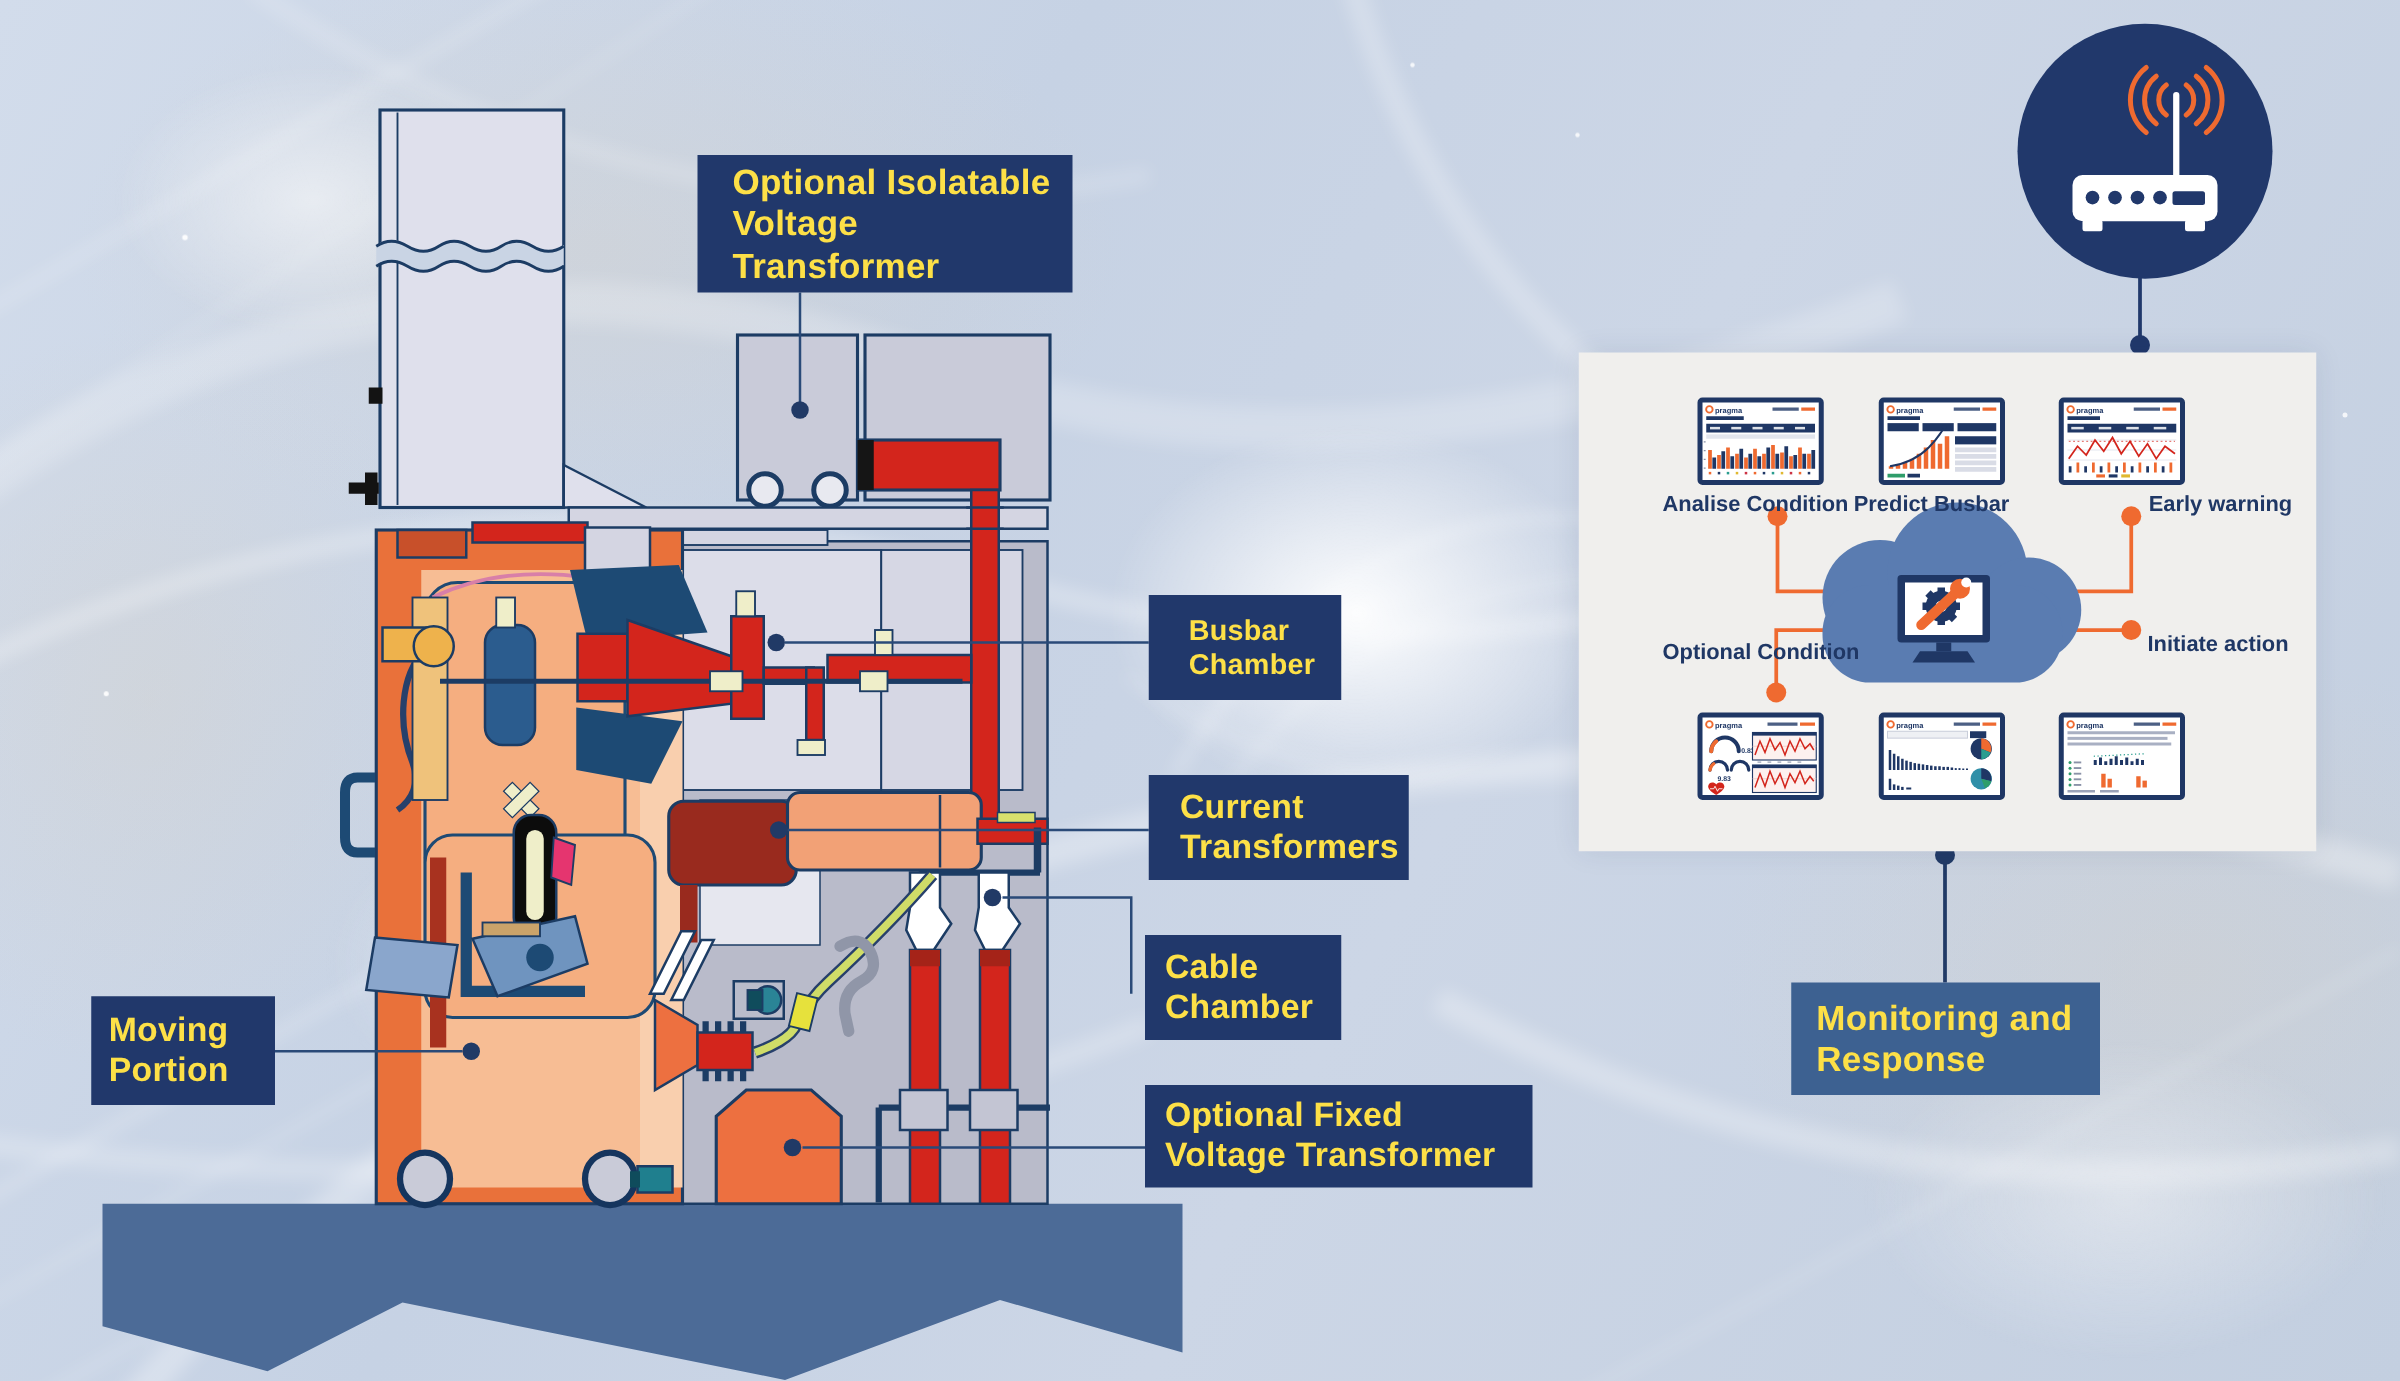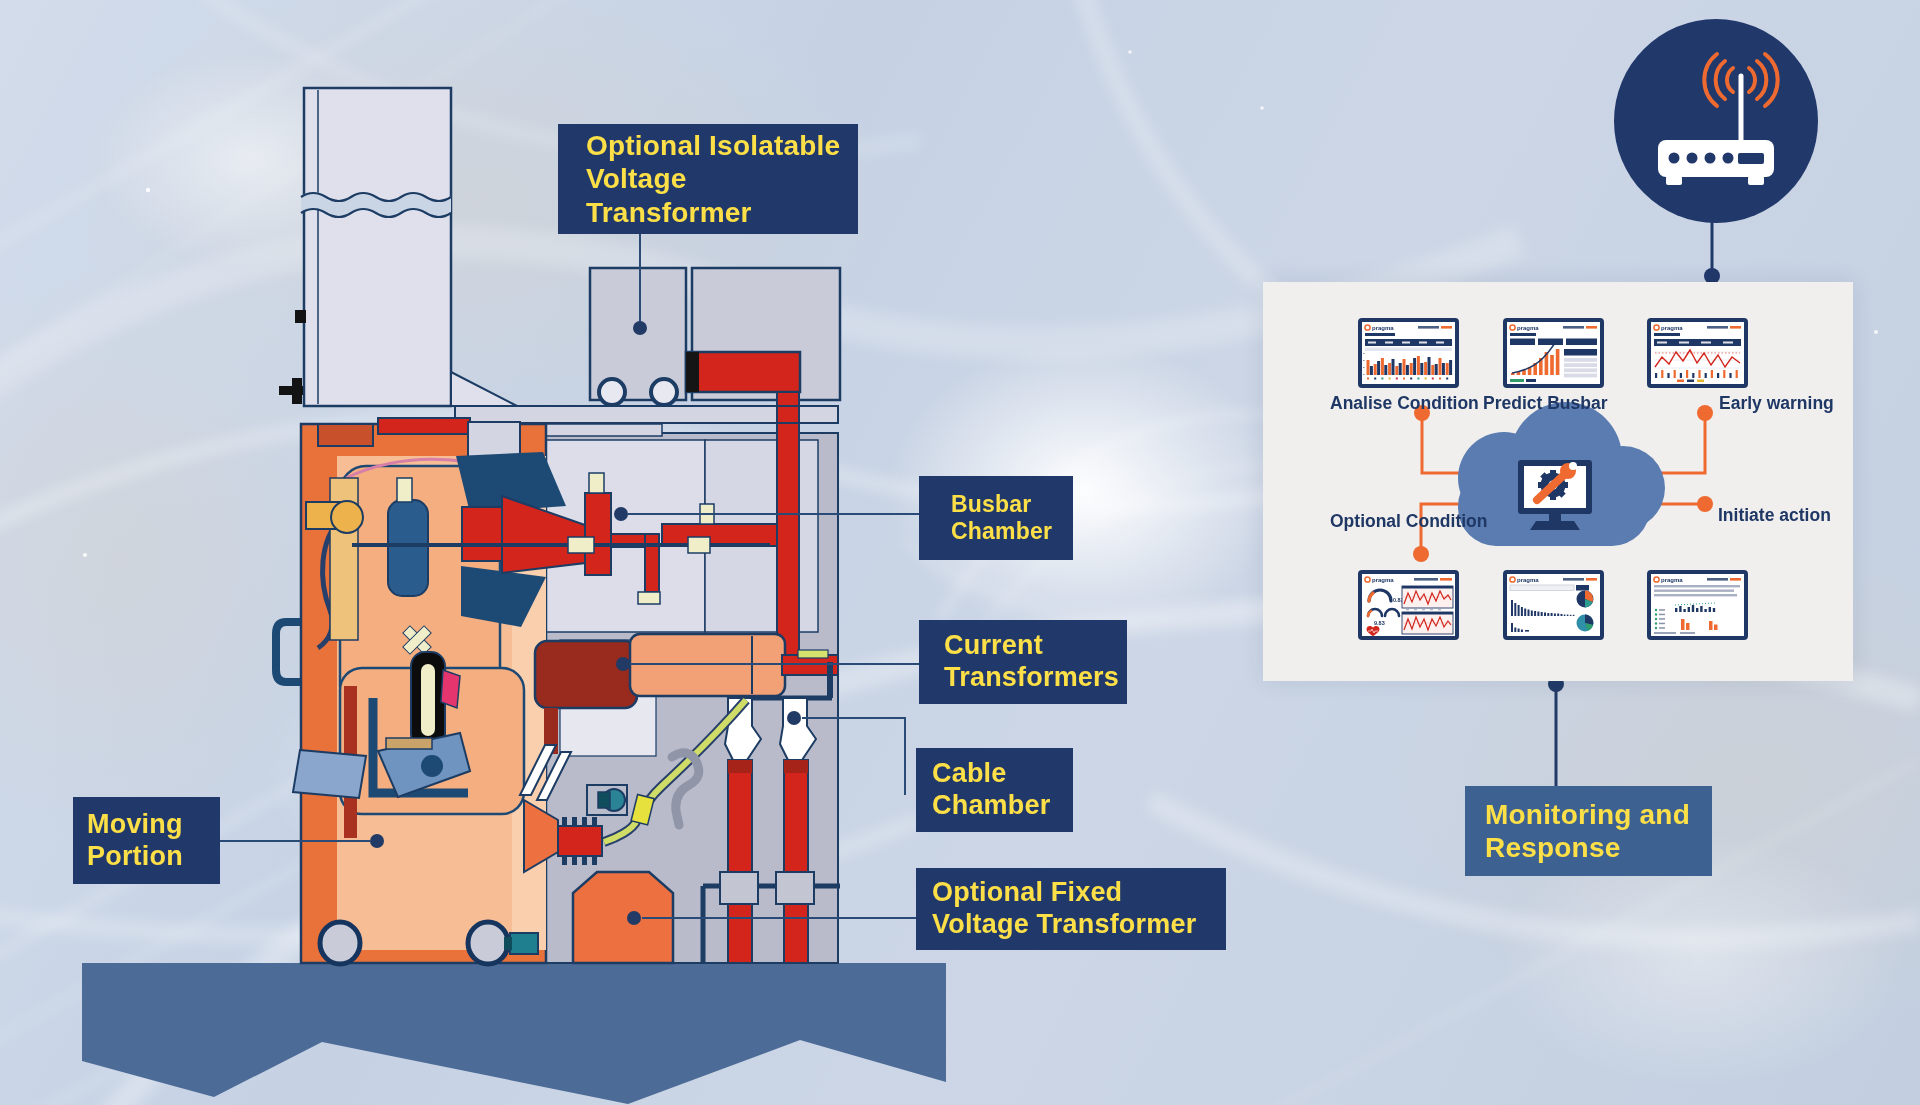--- a/index.html
+++ b/index.html
@@ -12,21 +12,21 @@
   .tag{position:absolute;background:#21386b;color:#fde047;font-weight:700;
        display:flex;flex-direction:column;justify-content:center;line-height:1.18;
        letter-spacing:.2px;box-sizing:border-box;}
   .tag span{display:block;}
   
   #panel{position:absolute;left:1263px;top:282px;width:590px;height:399px;
          background:#f0efed;box-shadow:0 0 22px rgba(30,50,90,.10);}
   .dash{position:absolute;width:101px;height:70px;background:#fff;
         border:4px solid #1f3765;border-radius:4px;box-sizing:border-box;overflow:hidden;}
   .step{position:absolute;color:#1f3765;font-weight:700;font-size:17.5px;line-height:19.5px;text-align:right;}
-  #monitoringTag{background:#3d6191;margin-left:32px;}
+  #monitoringTag{background:#3d6191;}
 </style>
 </head>
 <body>
 
 <div id="stage">
 
   <svg class="abs" style="left:0;top:0" width="1920" height="1105" viewBox="0 0 1920 1105">
     <defs>
       <filter id="b6" x="-30%" y="-30%" width="160%" height="160%">
           <feGaussianBlur stdDeviation="7"></feGaussianBlur>

